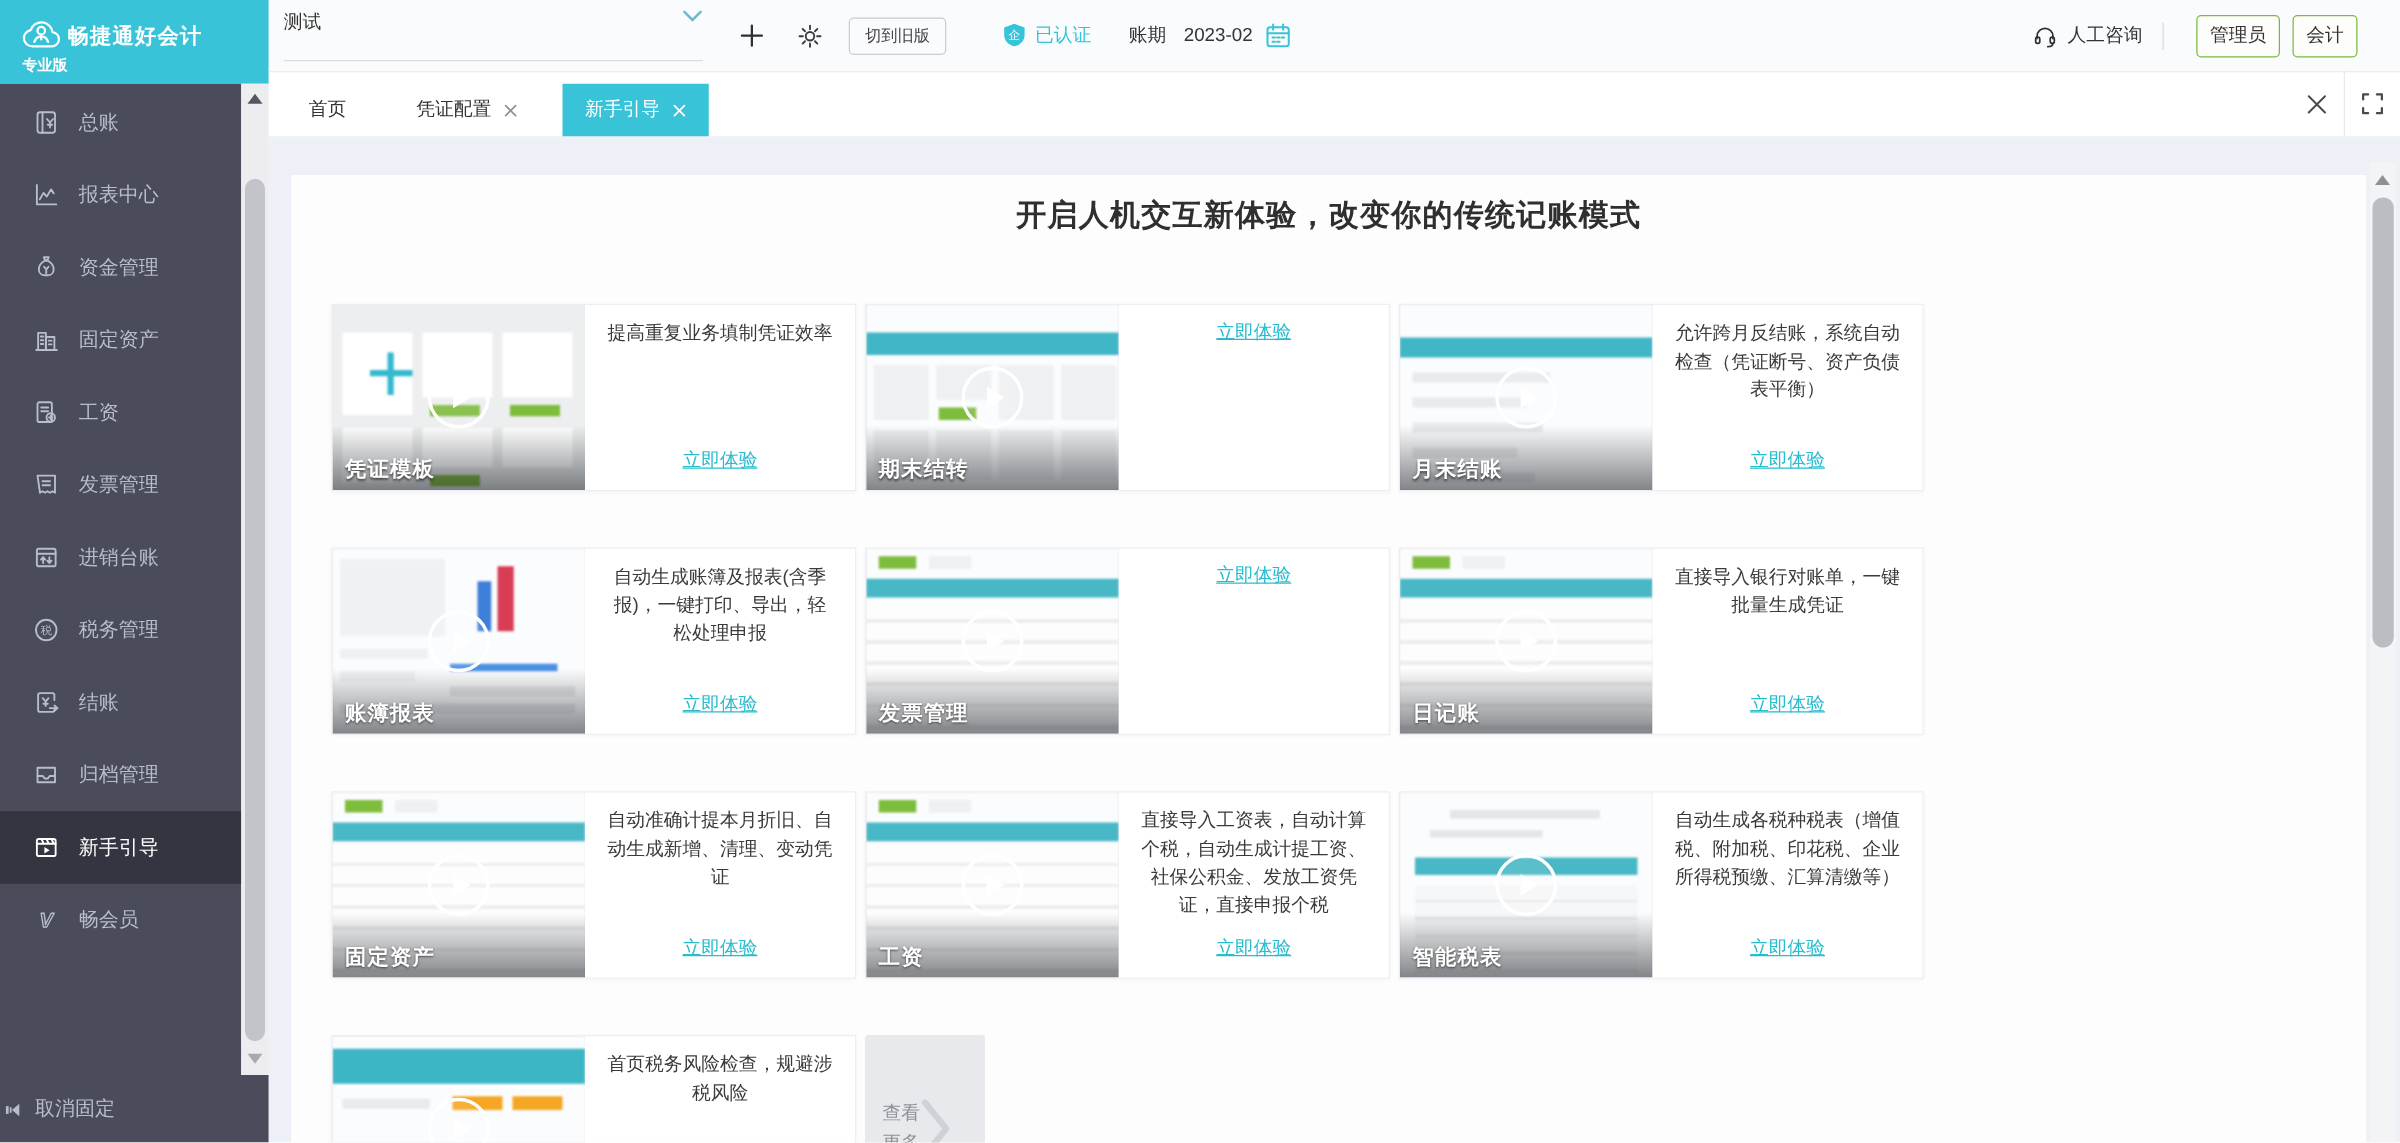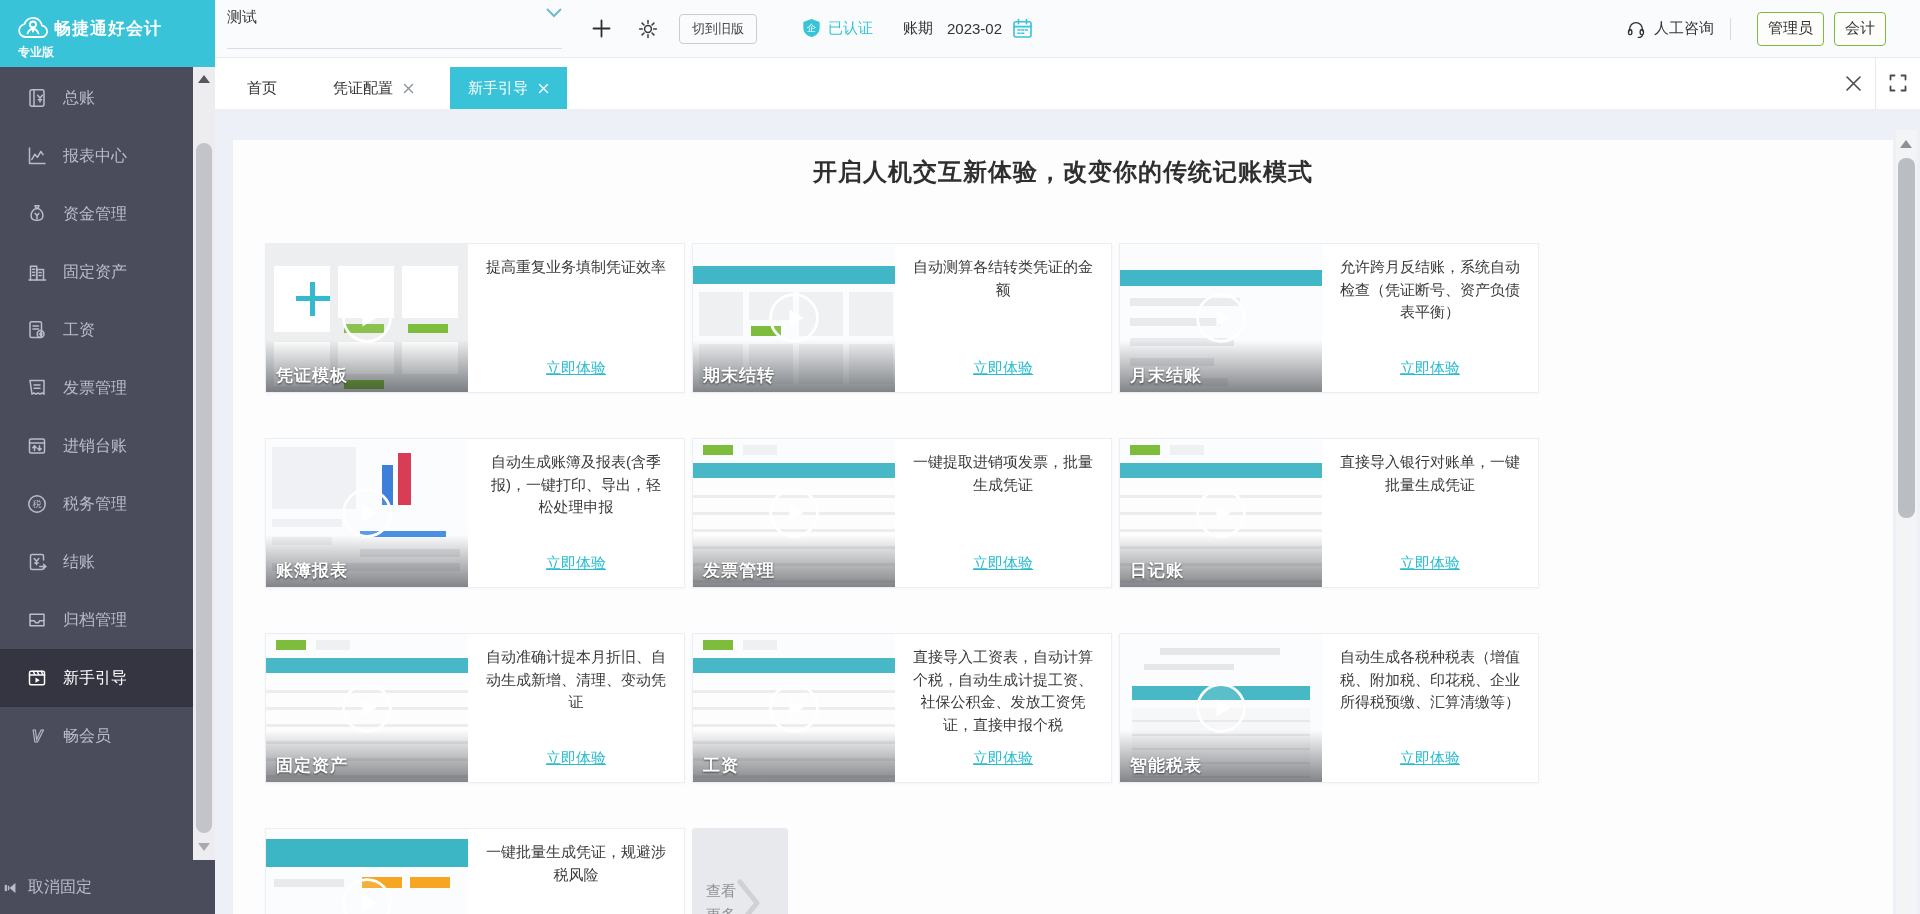--- a/index.html
+++ b/index.html
@@ -442,21 +442,20 @@
               <div class="mock"></div>
               <span class="play">
                 <svg width="54" height="54" viewBox="0 0 60 60">
                   <circle cx="30" cy="30" r="26" fill="rgba(255,255,255,0.10)" stroke="#fff" stroke-width="3"></circle>
                   <path d="M25 20.5l15.5 9.5L25 39.5z" fill="#fff"></path>
                 </svg>
               </span>
               <span class="thumb-label">期末结转</span>
             </div>
             <div class="desc">
-              <p class="desc-text">自动测算各结转类凭证的金额</p>
               <a class="cta">立即体验</a>
             </div>
           </div>
           <div class="card v-list">
             <div class="thumb">
               <div class="mock"></div>
               <span class="play">
                 <svg width="54" height="54" viewBox="0 0 60 60">
                   <circle cx="30" cy="30" r="26" fill="rgba(255,255,255,0.10)" stroke="#fff" stroke-width="3"></circle>
                   <path d="M25 20.5l15.5 9.5L25 39.5z" fill="#fff"></path>
@@ -490,21 +489,20 @@
               <div class="mock"></div>
               <span class="play">
                 <svg width="54" height="54" viewBox="0 0 60 60">
                   <circle cx="30" cy="30" r="26" fill="rgba(255,255,255,0.10)" stroke="#fff" stroke-width="3"></circle>
                   <path d="M25 20.5l15.5 9.5L25 39.5z" fill="#fff"></path>
                 </svg>
               </span>
               <span class="thumb-label">发票管理</span>
             </div>
             <div class="desc">
-              <p class="desc-text">一键提取进销项发票，批量生成凭证</p>
               <a class="cta">立即体验</a>
             </div>
           </div>
           <div class="card v-table">
             <div class="thumb">
               <div class="mock"></div>
               <span class="play">
                 <svg width="54" height="54" viewBox="0 0 60 60">
                   <circle cx="30" cy="30" r="26" fill="rgba(255,255,255,0.10)" stroke="#fff" stroke-width="3"></circle>
                   <path d="M25 20.5l15.5 9.5L25 39.5z" fill="#fff"></path>
@@ -570,21 +568,21 @@
               <div class="mock"></div>
               <span class="play">
                 <svg width="54" height="54" viewBox="0 0 60 60">
                   <circle cx="30" cy="30" r="26" fill="rgba(255,255,255,0.10)" stroke="#fff" stroke-width="3"></circle>
                   <path d="M25 20.5l15.5 9.5L25 39.5z" fill="#fff"></path>
                 </svg>
               </span>
 
             </div>
             <div class="desc">
-              <p class="desc-text">一键批量生成凭证，规避涉税风险</p>
+              <p class="desc-text">首页税务风险检查，规避涉税风险</p>
 
             </div>
           </div>
         </div>
 
       <div id="view-more">
         <div class="vm-text">
           <span>查看</span>
           <span>更多</span>
         </div>

